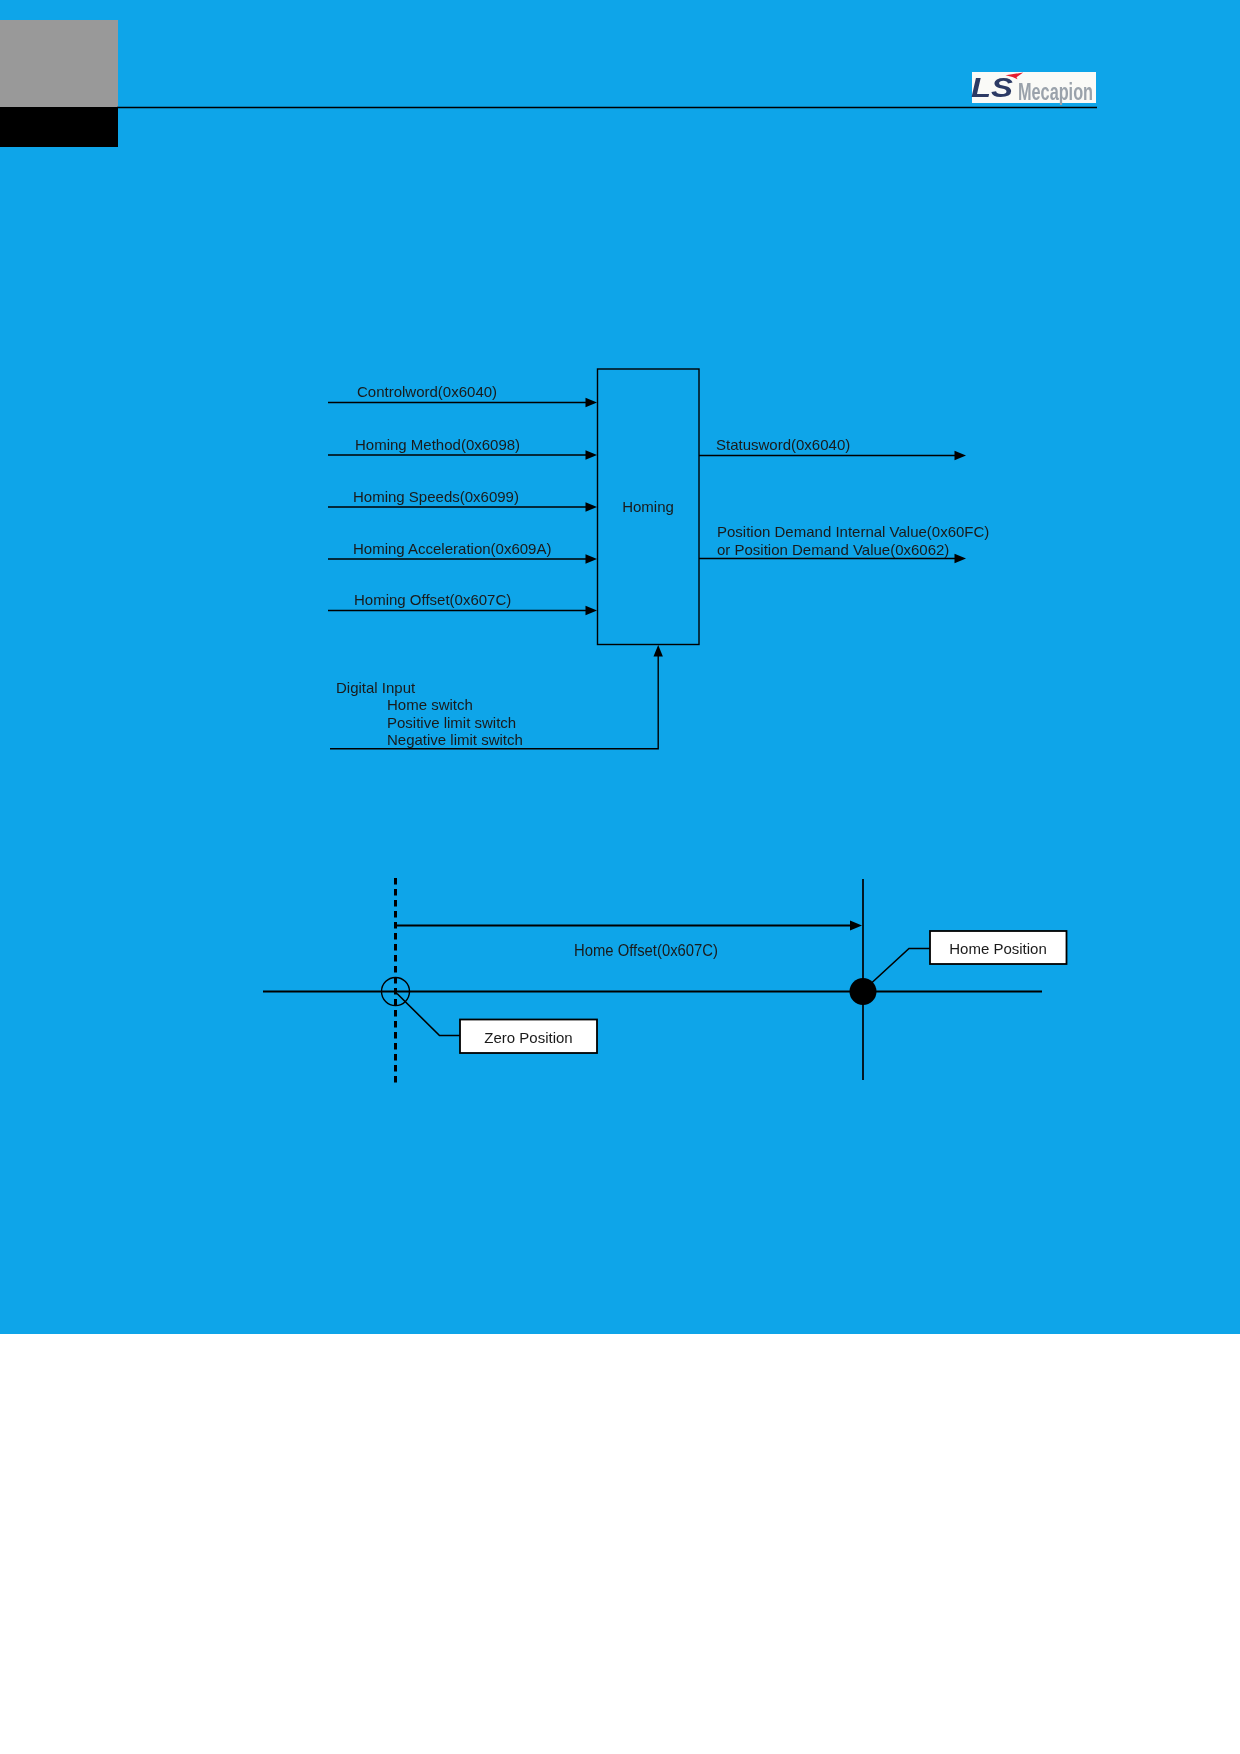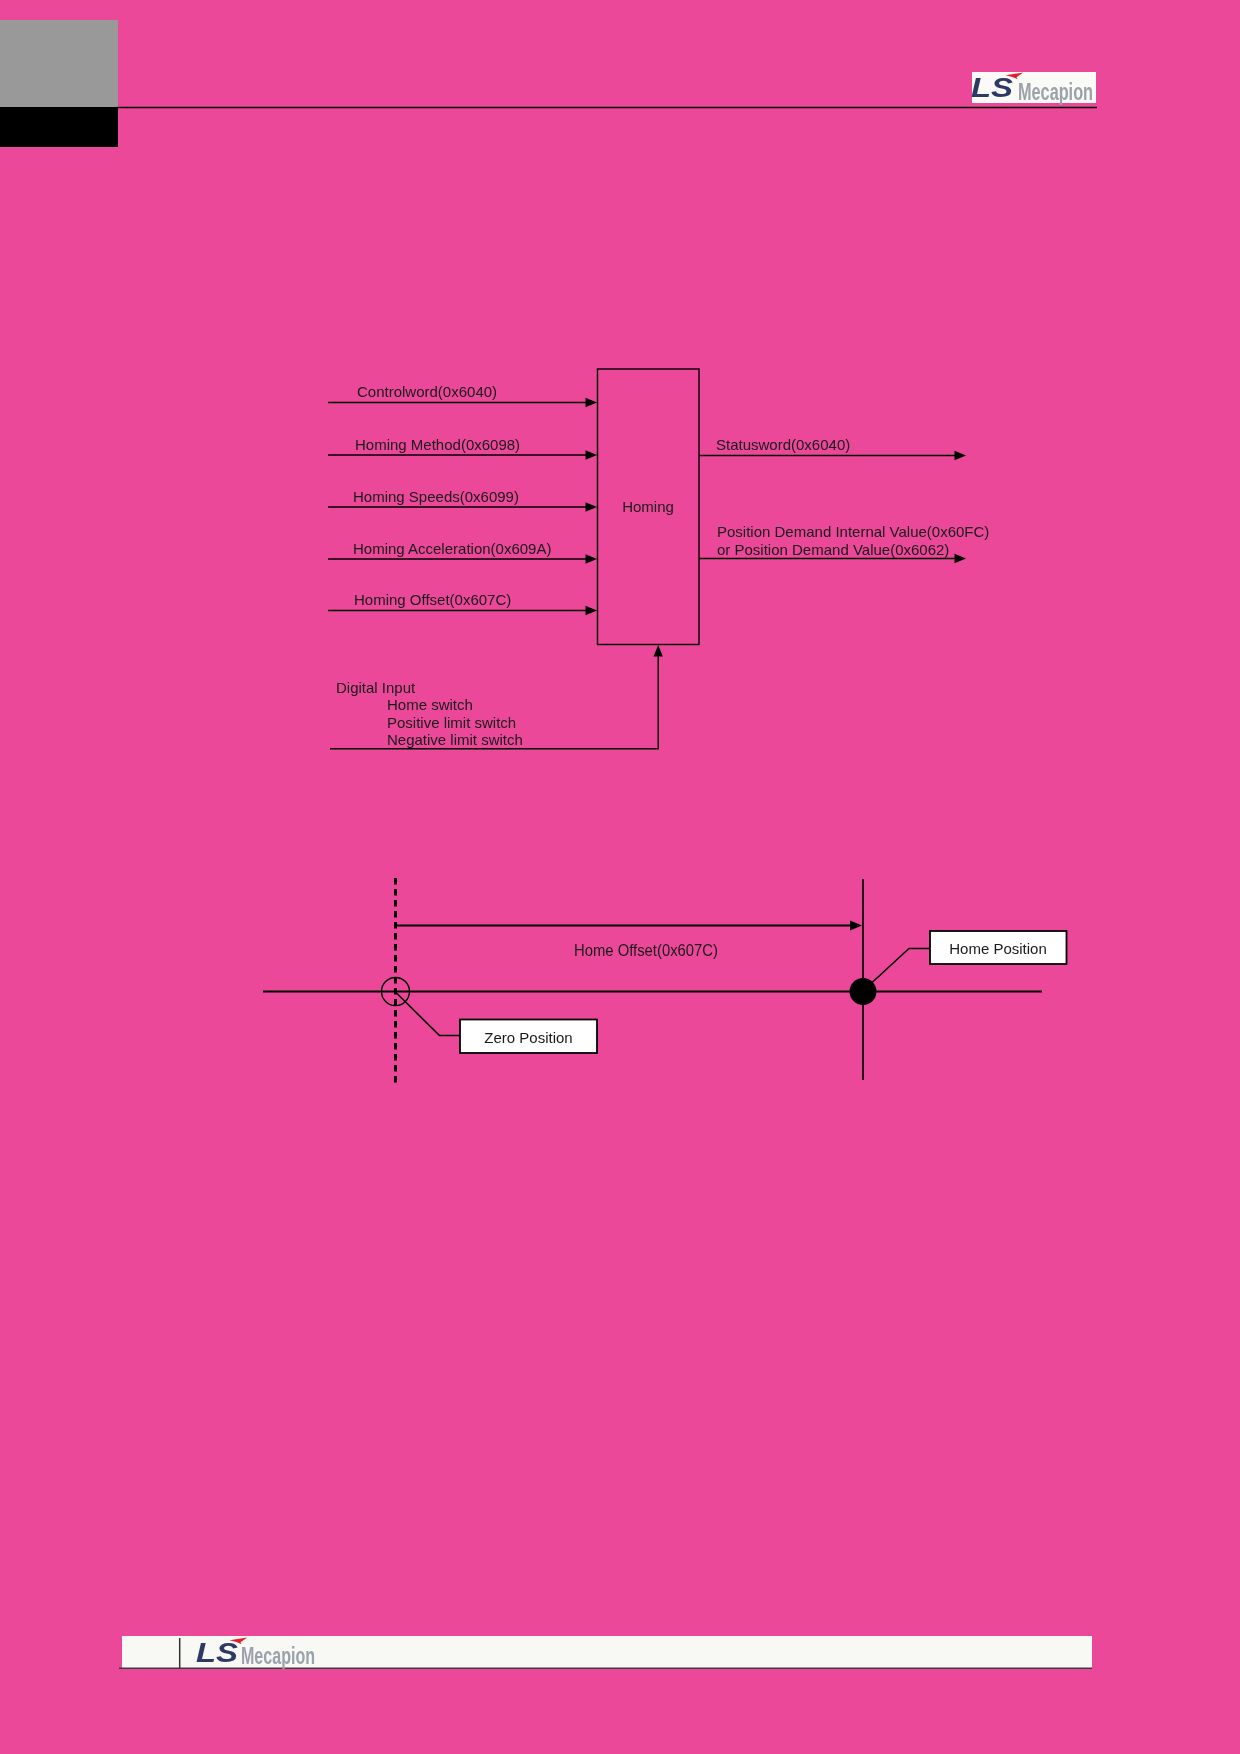--- a/index.html
+++ b/index.html
@@ -1,16 +1,16 @@
 <!DOCTYPE html>
 <html><head>
 <meta charset="utf-8">
 <style>
   html,body{margin:0;padding:0;background:#ffffff;}
-  #page{position:relative;width:1240px;height:1754px;background:#ec4899;overflow:hidden;}
+  #page{position:relative;width:1240px;height:1334px;background:#0ea5e9;overflow:hidden;}
   svg{display:block;}
   text{font-family:"Liberation Sans",sans-serif;}
 </style>
 </head>
 <body>
 <div id="page">
 <svg width="1240" height="1754" viewBox="0 0 1240 1754">
 
   <rect x="0" y="20" width="118" height="87" fill="#999999"></rect>
   <rect x="0" y="107" width="118" height="40" fill="#000000"></rect>

